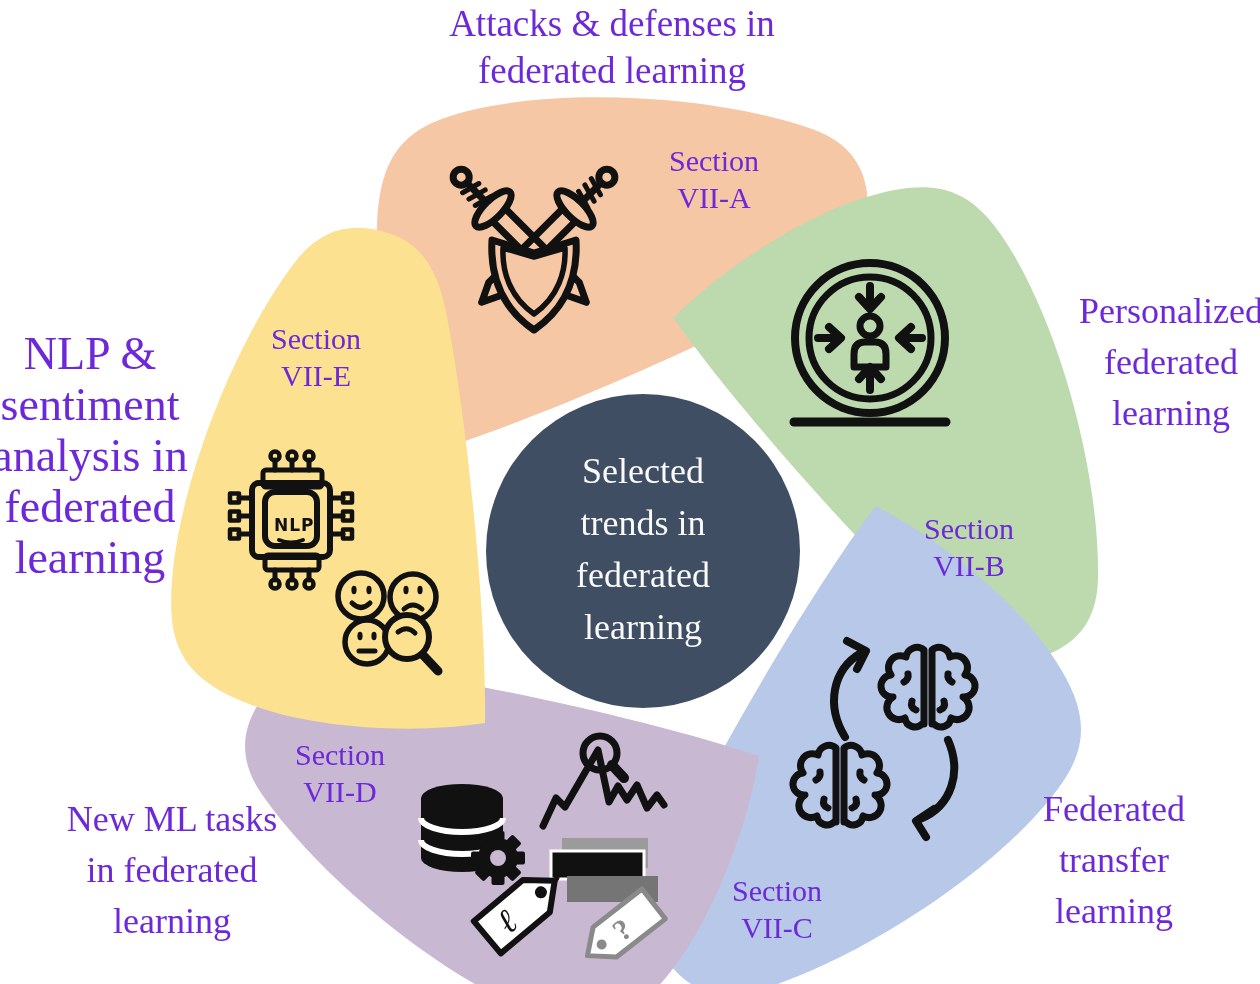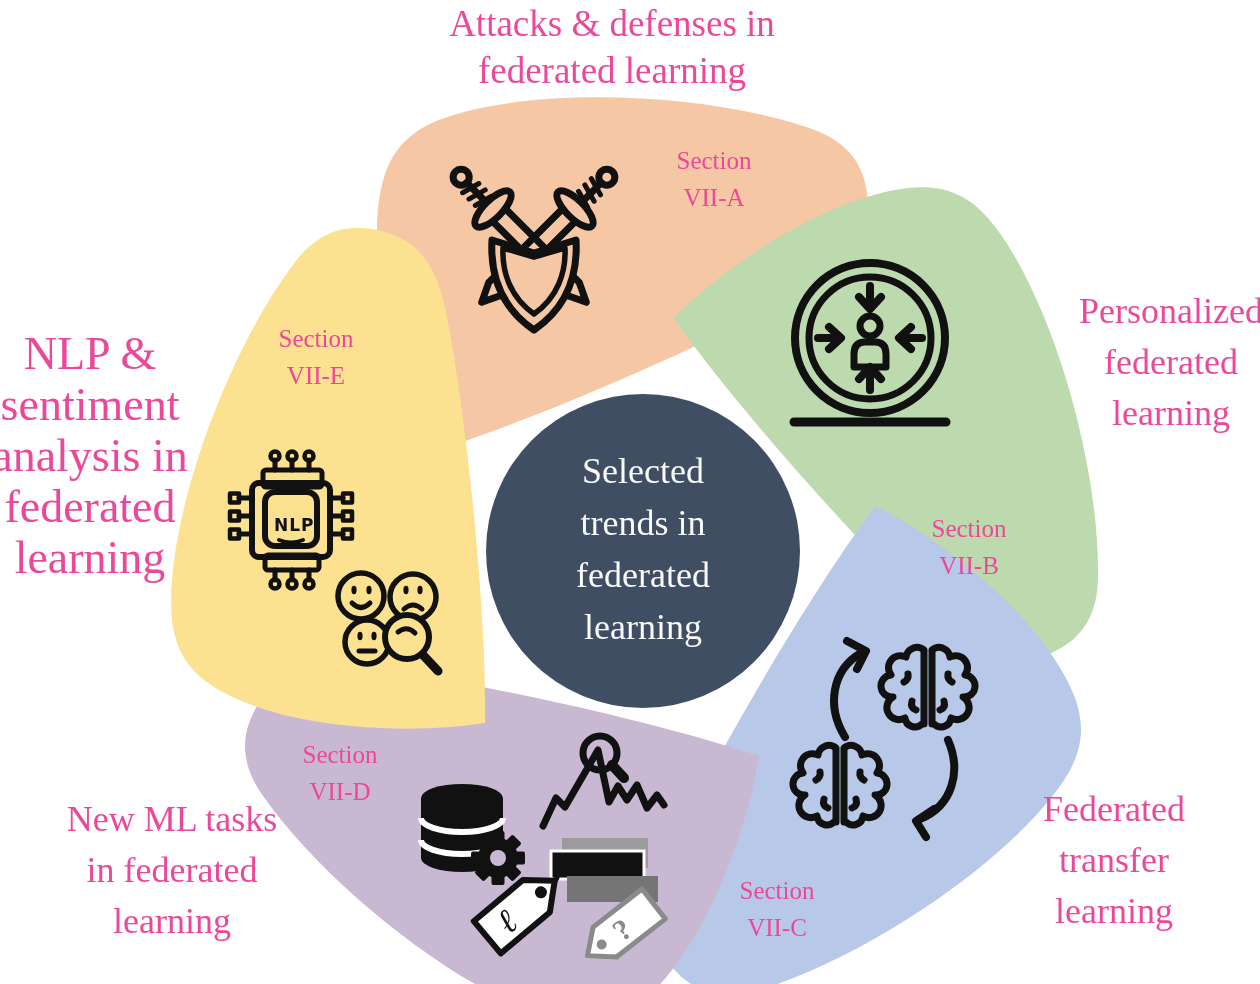--- a/index.html
+++ b/index.html
@@ -1,29 +1,29 @@
 <!DOCTYPE html>
 <html><head>
 <meta charset="utf-8">
 <style>
   html,body{margin:0;padding:0;background:#ffffff;}
   #stage{position:relative;width:1260px;height:984px;background:#ffffff;overflow:hidden;
          font-family:"Liberation Serif", serif;}
   #bg-svg{position:absolute;left:0;top:0;}
   .lbl{position:absolute;transform:translateX(-50%);text-align:center;white-space:pre-line;
-       color:#ec4899;}
+       color:#6d28d9;}
   .outer-label{font-size:36px;line-height:51px;}
   #title{left:612px;top:0px;font-size:37px;line-height:47px;}
   #lbl-nlp{left:90px;top:328px;font-size:46px;line-height:51px;}
   #lbl-personalized{left:1151px;top:286px;margin-left:20px;}
   #lbl-transfer{left:1114px;top:784px;}
   #lbl-newml{left:172px;top:794px;}
   #lbl-center{left:643px;top:549px;transform:translate(-50%,-50%);font-size:36px;
               line-height:52px;color:#fafafa;}
-  .section-label{font-size:25px;line-height:37px;text-align:center;}
+  .section-label{font-size:30px;line-height:37px;text-align:center;}
   #sec-a{left:714px;top:142px;}
   #sec-b{left:969px;top:510px;}
   #sec-c{left:777px;top:872px;}
   #sec-d{left:340px;top:736px;}
   #sec-e{left:316px;top:320px;}
 </style>
 </head>
 <body>
 
 <div id="stage">

